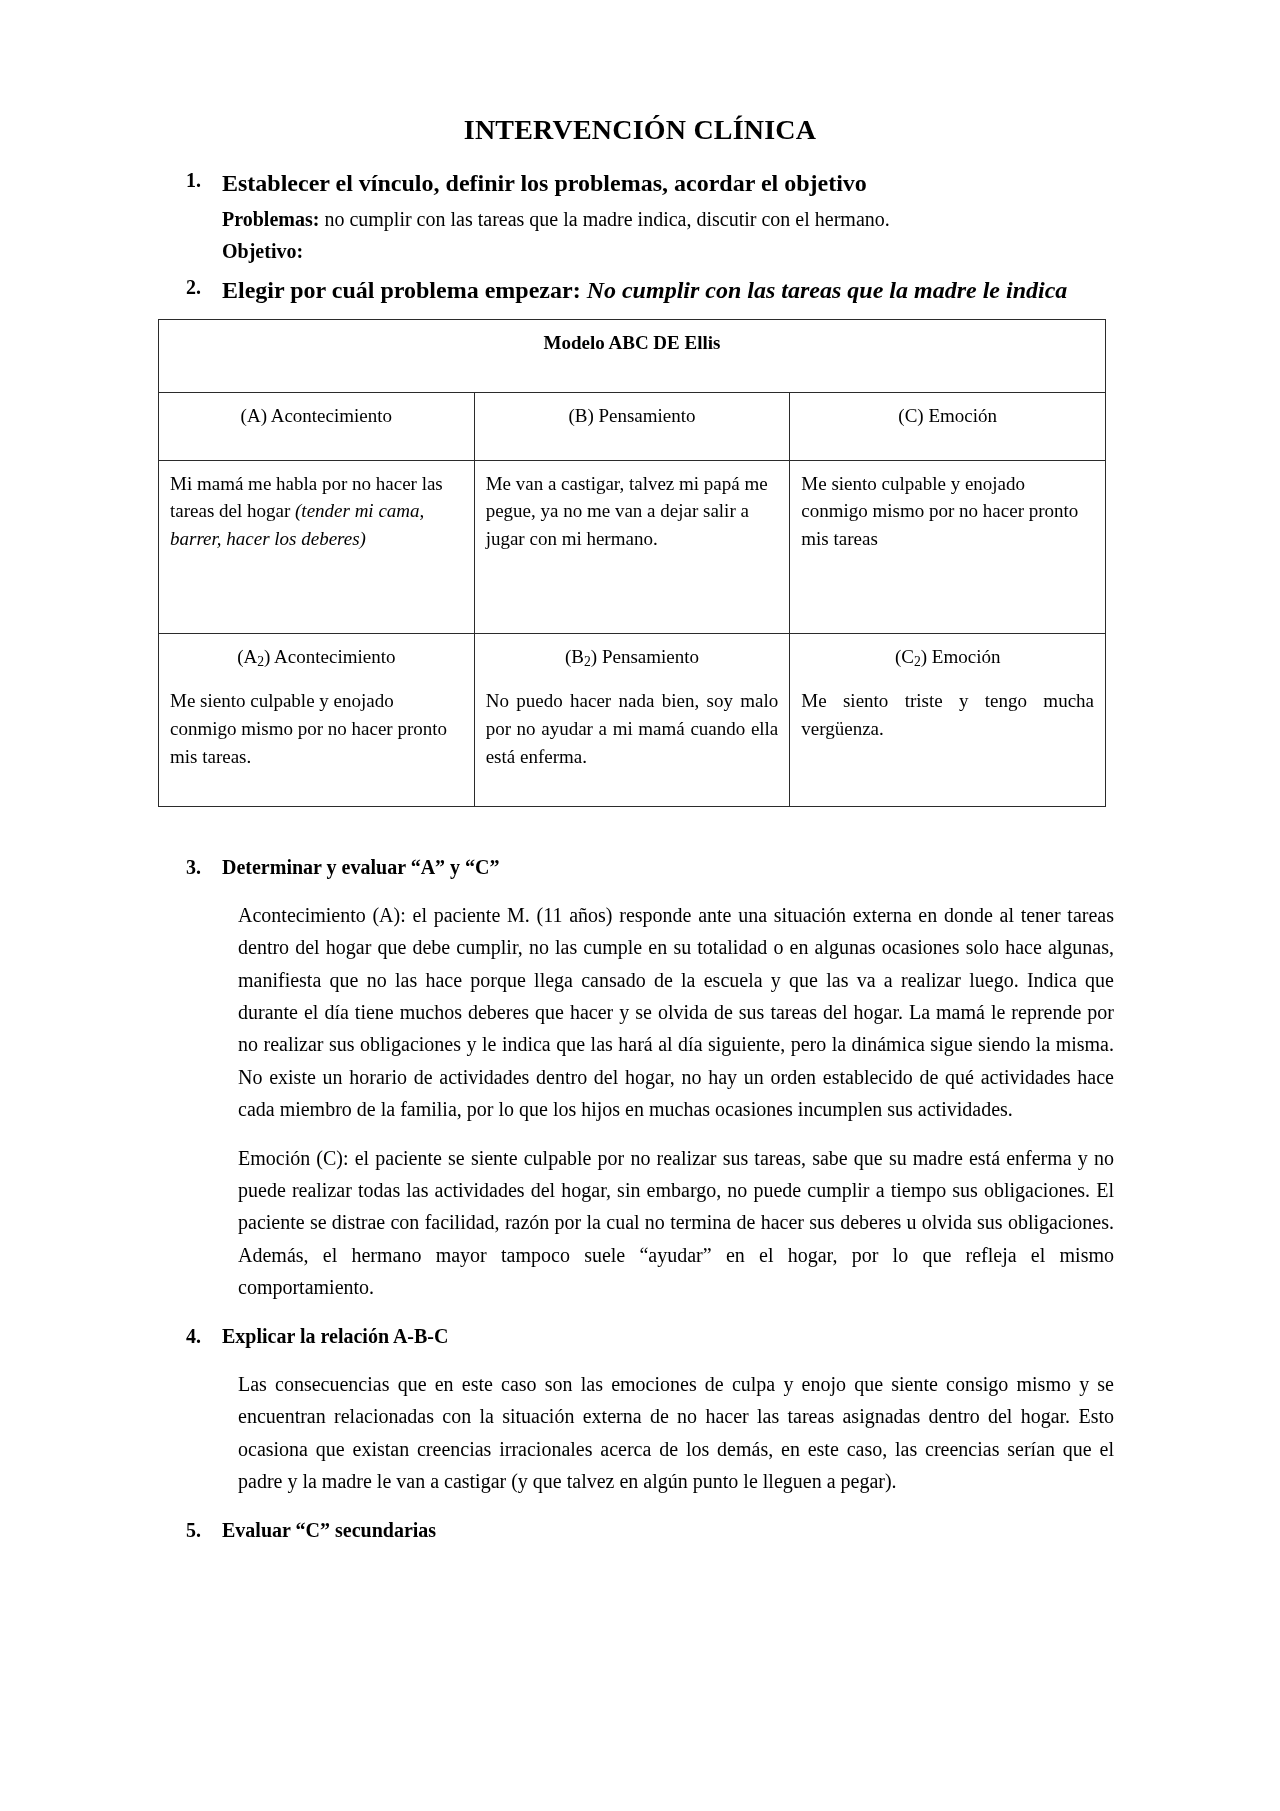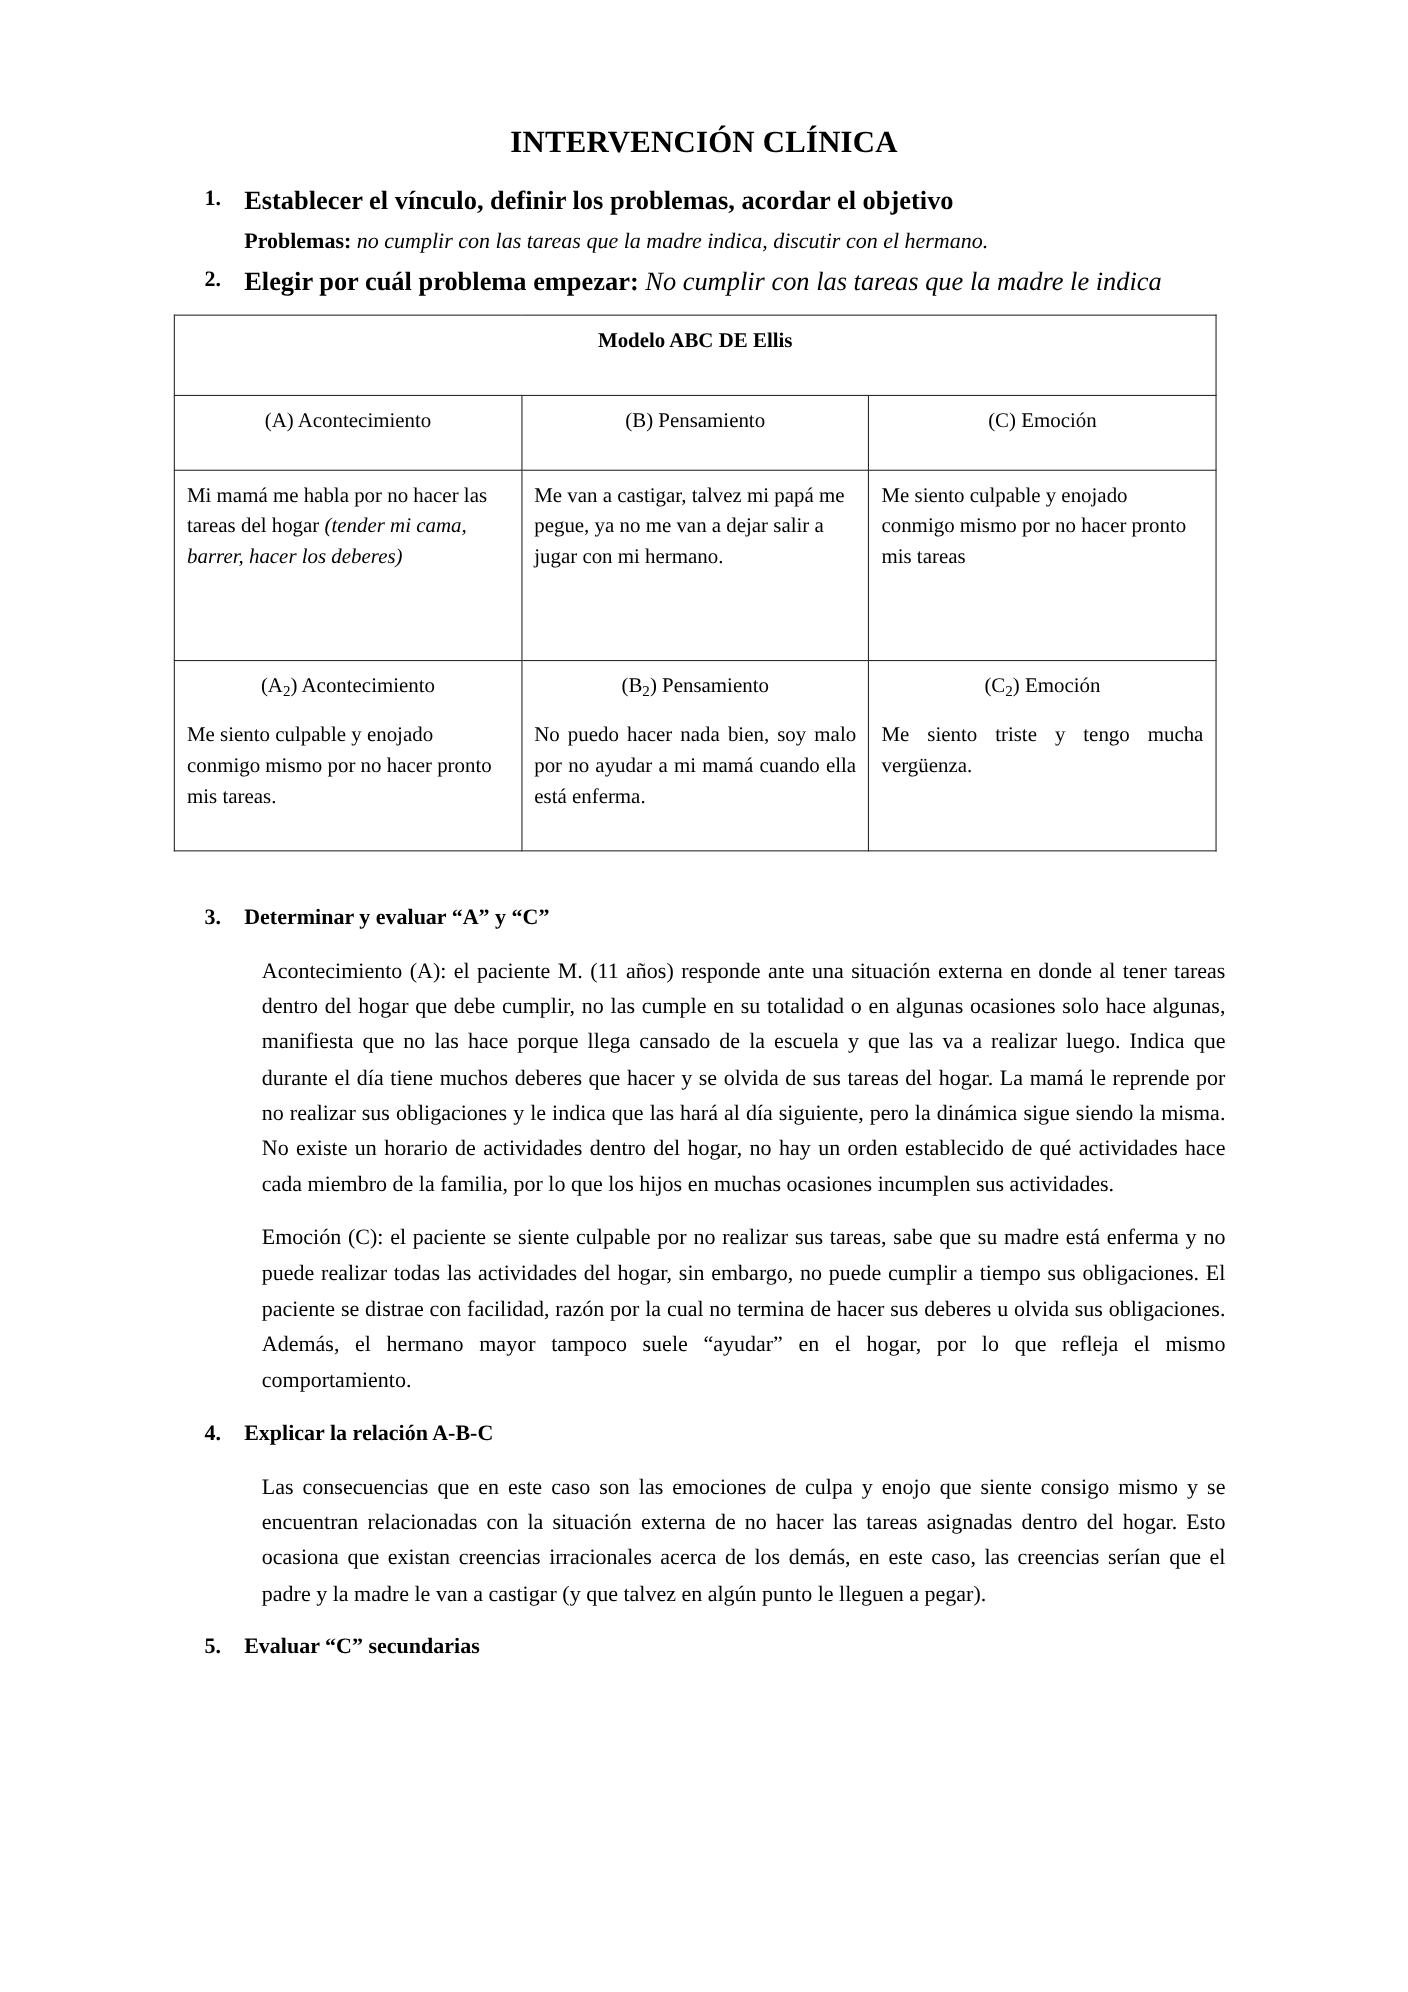--- a/index.html
+++ b/index.html
@@ -48,31 +48,30 @@
     font-weight: bold;
     font-size: 20px;
     line-height: 1.62;
   }
   .li-head {
     font-weight: bold;
     font-size: 24px;
     line-height: 1.62;
   }
   .li-head .norm-ital {
-    font-weight: normal;
+    font-weight: bold;
     font-style: italic;
   }
   .sub-line {
     font-size: 20px;
     line-height: 1.62;
     font-weight: bold;
   }
   .sub-line .norm-ital {
     font-weight: normal;
-    font-style: italic;
   }
   
   .abc-table-wrap {
     margin: 9px 0 0 8px;
   }
   table.abc {
     border-collapse: collapse;
     width: 948px;
     table-layout: fixed;
     border-radius: 16px;
@@ -153,20 +152,23 @@
 
   <h1 class="doc-title">INTERVENCIÓN CLÍNICA</h1>
 
   <ol class="ol-main">
 
     <li class="li-main">
       <span class="li-num">1.</span>
       <div class="li-head">Establecer el vínculo, definir los problemas, acordar el objetivo</div>
       <div class="sub-line">
         <span>Problemas:</span><span class="norm-ital"> no cumplir con las tareas que la madre indica, discutir con el hermano.</span>
+      </div>
+      <div class="sub-line">
+        <span>Objetivo:</span><span class="norm-ital"></span>
       </div>
     </li>
 
     <li class="li-main">
       <span class="li-num">2.</span>
       <div class="li-head">
         <span>Elegir por cuál problema empezar:</span><span class="norm-ital"> No cumplir con las tareas que la madre le indica</span>
       </div>
     </li>
 

